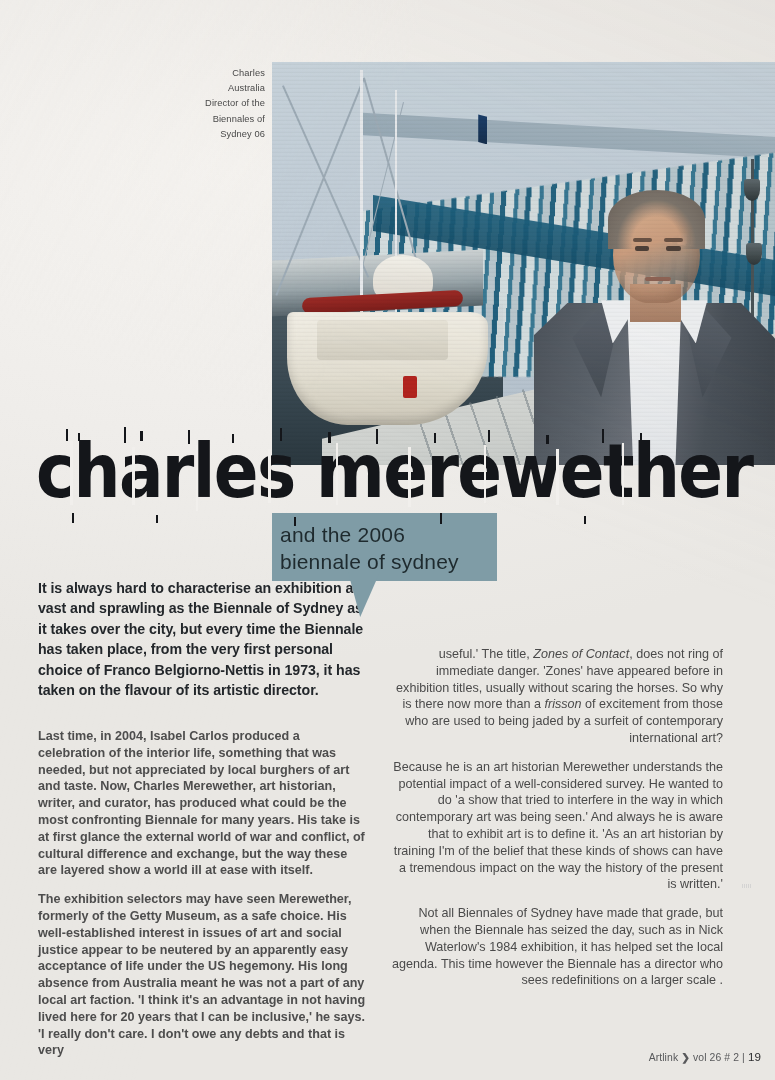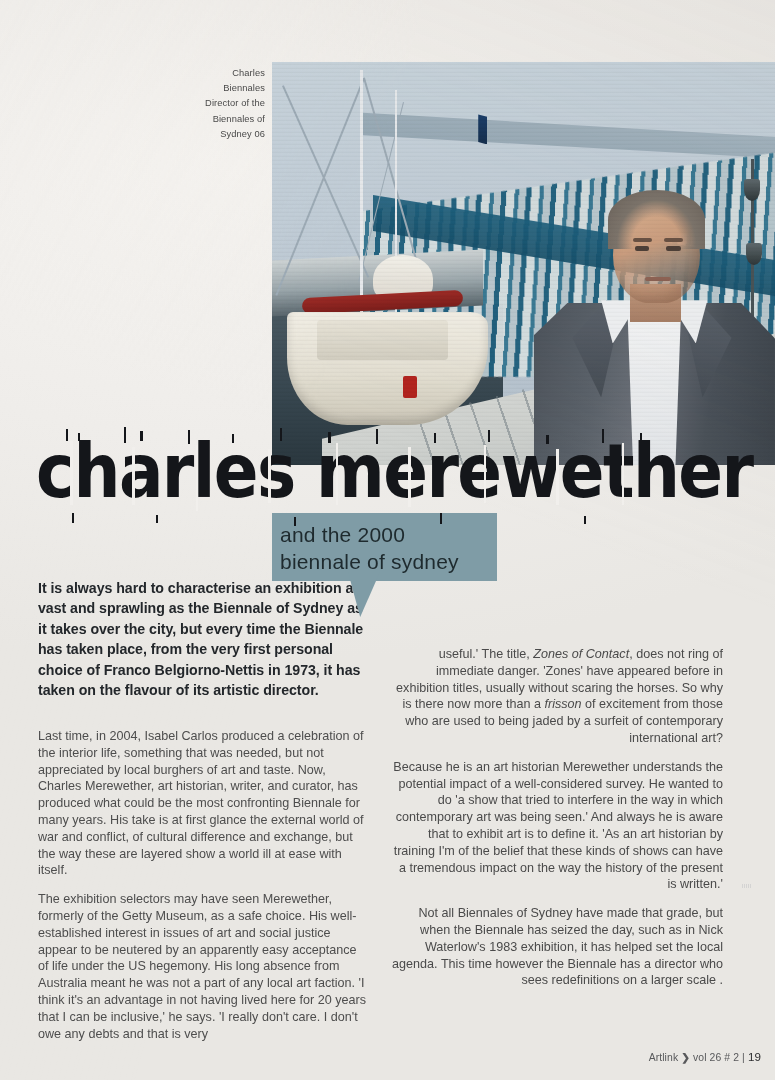--- a/index.html
+++ b/index.html
@@ -347,20 +347,21 @@
     line-height: 20.4px;
     font-weight: 700;
     color: #23272b;
     letter-spacing: -.05px;
   }
   .col-left {
     position: absolute;
     left: 38px;
     top: 728px;
     width: 328px;
+    font-weight: bold;
   }
   .col-right {
     position: absolute;
     left: 388px;
     top: 646px;
     width: 335px;
     text-align: right;
   }
   .col-left p, .col-right p {
     margin: 0 0 12px 0;
@@ -438,21 +439,21 @@
       <div class="brow-r"></div>
       <div class="eye-l"></div>
       <div class="eye-r"></div>
       <div class="mouth"></div>
     </div>
     <div class="photo-grain"></div>
   </div>
 
   <div class="caption">
     <div>Charles</div>
-    <div>Biennales</div>
+    <div>Australia</div>
     <div>Director of the</div>
     <div>Biennales of</div>
     <div>Sydney 06</div>
   </div>
 
   <div class="title-wrap">
     <div class="title">charles merewether</div>
     <div class="title-distress">
       <span class="streak" style="left:34px;  top:14px; width:3px;  height:64px;"></span>
       <span class="streak" style="left:96px;  top:20px; width:2.5px;height:58px;"></span>
@@ -479,37 +480,37 @@
       <span class="speck" style="left:604px; top:6px;  width:2px; height:10px;"></span>
       <span class="speck" style="left:36px;  top:86px; width:2px; height:10px;"></span>
       <span class="speck" style="left:120px; top:88px; width:2px; height:8px;"></span>
       <span class="speck" style="left:258px; top:90px; width:2px; height:9px;"></span>
       <span class="speck" style="left:404px; top:86px; width:2px; height:11px;"></span>
       <span class="speck" style="left:548px; top:89px; width:2px; height:8px;"></span>
     </div>
   </div>
 
   <div class="sub-box">
-    <div class="sub-line">and the 2000</div>
+    <div class="sub-line">and the 2006</div>
     <div class="sub-line">biennale of sydney</div>
   </div>
   <div class="sub-tail"></div>
 
 
   <div class="lead">It is always hard to characterise an exhibition as vast and sprawling as the Biennale of Sydney as it takes over the city, but every time the Biennale has taken place, from the very first personal choice of Franco Belgiorno-Nettis in 1973, it has taken on the flavour of its artistic director.</div>
 
   <div class="col-left">
     <p>Last time, in 2004, Isabel Carlos produced a celebration of the interior life, something that was needed, but not appreciated by local burghers of art and taste. Now, Charles Merewether, art historian, writer, and curator, has produced what could be the most confronting Biennale for many years. His take is at first glance the external world of war and conflict, of cultural difference and exchange, but the way these are layered show a world ill at ease with itself.</p>
     <p>The exhibition selectors may have seen Merewether, formerly of the Getty Museum, as a safe choice. His well-established interest in issues of art and social justice appear to be neutered by an apparently easy acceptance of life under the US hegemony. His long absence from Australia meant he was not a part of any local art faction. 'I think it's an advantage in not having lived here for 20 years that I can be inclusive,' he says. 'I really don't care. I don't owe any debts and that is very</p>
   </div>
 
   <div class="col-right">
     <p><span>useful.' The title, </span><em>Zones of Contact</em><span>, does not ring of immediate danger. 'Zones' have appeared before in exhibition titles, usually without scaring the horses. So why is there now more than a </span><em>frisson</em><span> of excitement from those who are used to being jaded by a surfeit of contemporary international art?</span></p>
     <p><span>Because he is an art historian Merewether understands the potential impact of a well-considered survey. He wanted to do 'a show that tried to interfere in the way in which contemporary art was being seen.' And always he is aware that to exhibit art is to define it. 'As an art historian by training I'm of the belief that these kinds of shows can have a tremendous impact on the way the history of the present is written.'</span></p>
-    <p><span>Not all Biennales of Sydney have made that grade, but when the Biennale has seized the day, such as in Nick Waterlow's 1983 exhibition, it has helped set the local agenda. This time however the Biennale has a director who sees redefinitions on a larger scale .</span></p>
+    <p><span>Not all Biennales of Sydney have made that grade, but when the Biennale has seized the day, such as in Nick Waterlow's 1984 exhibition, it has helped set the local agenda. This time however the Biennale has a director who sees redefinitions on a larger scale .</span></p>
   </div>
 
   <div class="speck-artifact"></div>
 
   <div class="footer">
     <span>Artlink</span>
     <span class="chev">❯</span>
     <span>vol 26 # 2</span>
     <span>|</span>
     <span class="pg">19</span>

